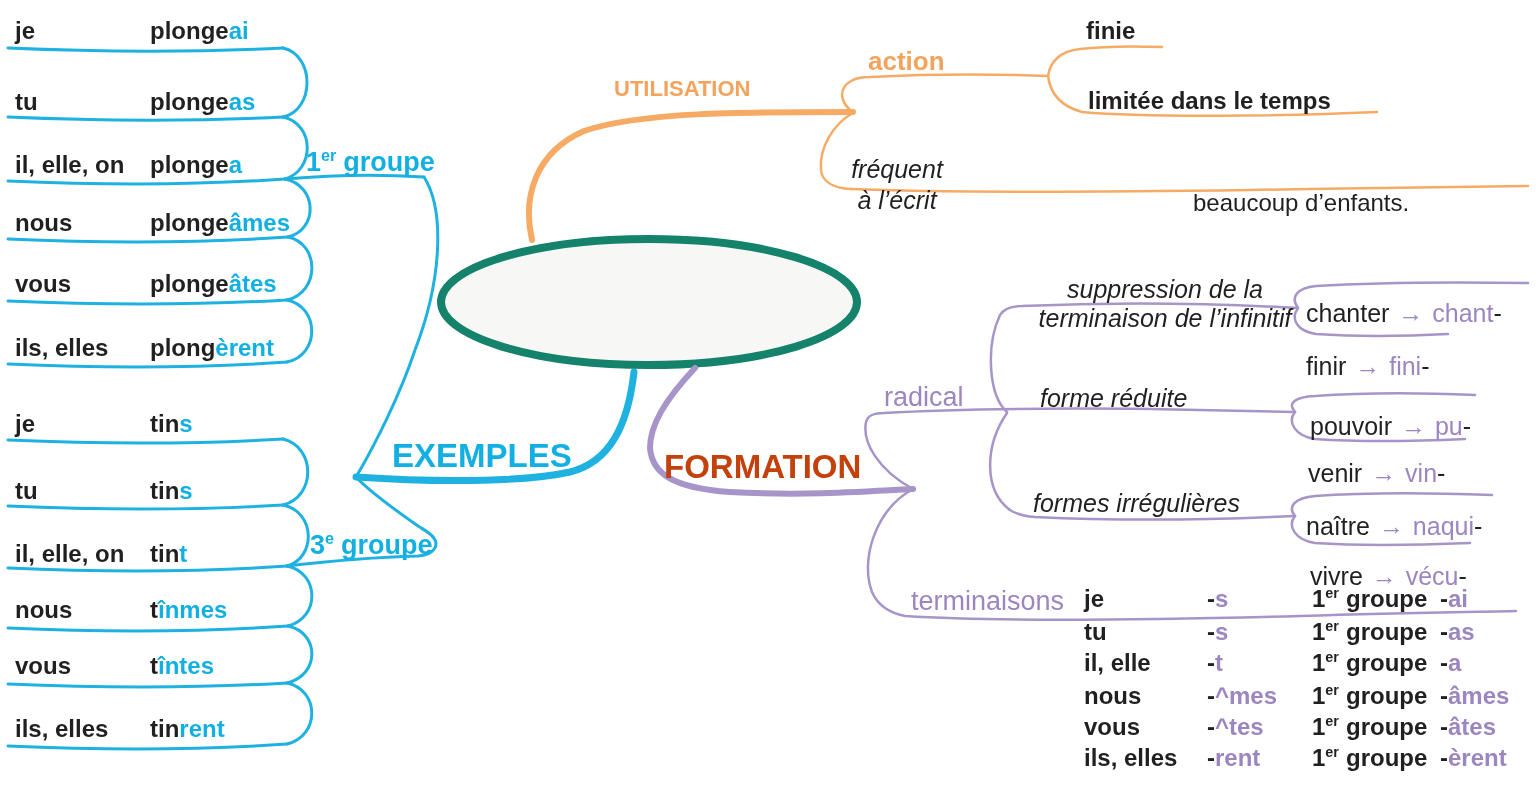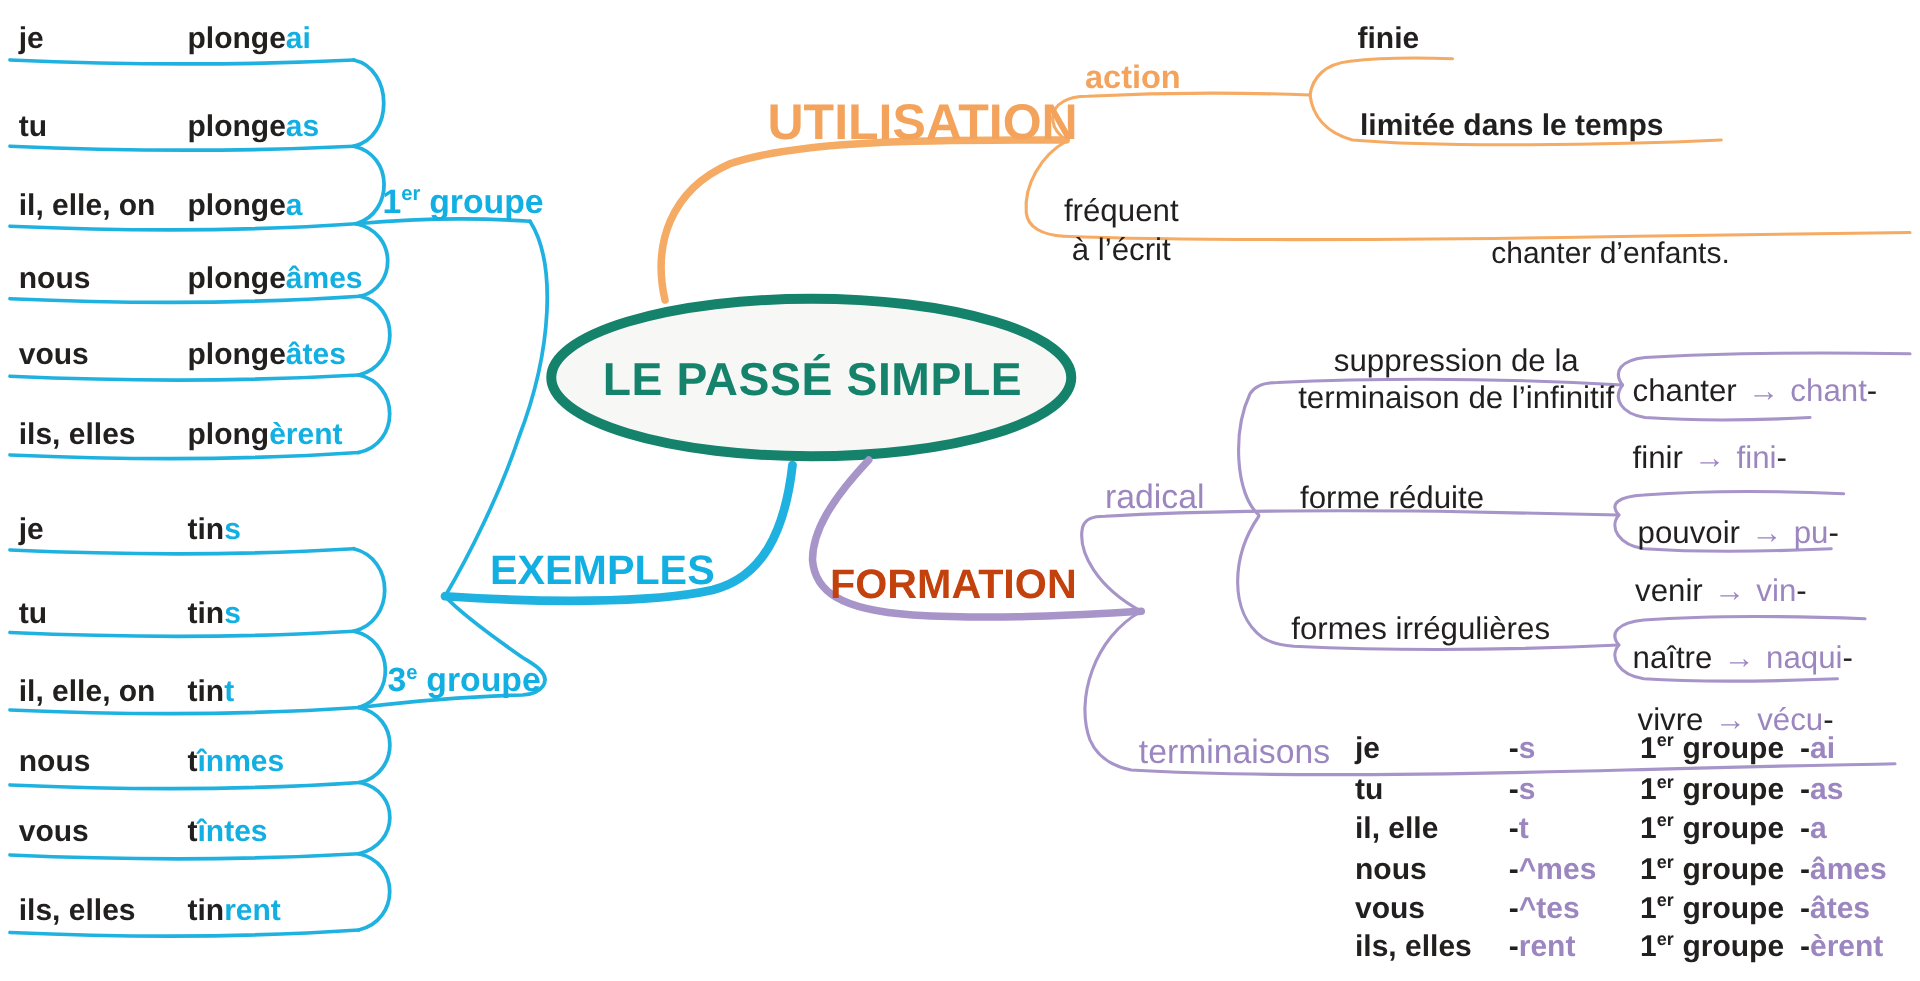--- a/index.html
+++ b/index.html
@@ -15,26 +15,26 @@
   .conj-row .verb{position:absolute;left:135px;top:0;}
   .cyan{color:#12b0e2;}
   .group-label{position:absolute;color:#12b0e2;font-size:27px;font-weight:600;}
   .group-label sup{font-size:0.6em;}
   .group-label .gw{margin-left:7px;}
   
   .center-title{position:absolute;left:440px;top:283px;width:420px;text-align:center;
     font-size:37px;font-weight:800;color:#15836b;letter-spacing:0.5px;}
   .branch{font-weight:800;}
   .exemples-label{left:392px;top:437px;font-size:33px;color:#12b0e2;}
-  .utilisation-label{left:614px;top:76px;font-size:40px;color:#f3a35c;}
+  .utilisation-label{left:614px;top:76px;font-size:22px;color:#f3a35c;}
   .formation-label{left:664px;top:448px;font-size:33px;color:#c2410c;}
   
   .orange-sub{color:#f3a35c;font-size:26px;font-weight:600;}
   .bold-black{font-size:24px;font-weight:bold;text-align:center;}
-  .ital{font-size:25px;}
+  .ital{font-style:italic;font-size:25px;}
   .center2{text-align:center;white-space:normal;}
   .sentence{font-size:24px;line-height:31px;white-space:normal;}
   
   .purple-sub{color:#9c86c0;font-size:27px;}
   .purple{color:#9c86c0;}
   .ex-pair{position:absolute;font-size:25px;margin-top:48px;}
   .ex-pair .arrow{padding:0 2px;}
   
   .term-row{position:absolute;left:1084px;width:452px;height:30px;font-size:24px;font-weight:bold;}
   .term-row .t-pro{position:absolute;left:0;}
@@ -120,23 +120,20 @@
 
         <path d="M1295,412 C1287,403 1295,397 1315,396 C1370,392 1430,393 1475,395"></path>
         <path d="M1295,412 C1287,422 1295,436 1315,439 C1360,442 1420,441 1465,439"></path>
 
         <path d="M1295,516 C1287,506 1295,498 1315,496 C1370,492 1440,493 1492,495"></path>
         <path d="M1295,516 C1287,526 1295,540 1315,543 C1360,546 1420,545 1470,543"></path>
       </g>
     </g>
   </svg>
 
-  <div class="center-title">
-    <span>LE PASSÉ SIMPLE</span>
-  </div>
 
   <div class="abs branch exemples-label">
     <span>EXEMPLES</span>
   </div>
   <div class="abs branch utilisation-label">
     <span>UTILISATION</span>
   </div>
   <div class="abs branch formation-label">
     <span>FORMATION</span>
   </div>
@@ -207,21 +204,21 @@
   </div>
   <div class="abs bold-black" style="left:1088px;top:87px">
     <span>limitée dans le temps</span>
   </div>
   <div class="abs ital center2" style="left:838px;top:154px;width:118px;line-height:31px">
     <span>fréquent</span><br>
     <span>à l’écrit</span>
   </div>
   <div class="abs sentence" style="left:1193px;top:156px;width:345px">
     <br>
-    <span>chanter d’enfants.</span>
+    <span>beaucoup d’enfants.</span>
   </div>
 
   <div class="abs purple-sub" style="left:884px;top:382px">
     <span>radical</span>
   </div>
   <div class="abs ital center2" style="left:1032px;top:275px;width:266px;line-height:29px">
     <span>suppression de la</span><br>
     <span>terminaison de l’infinitif</span>
   </div>
   <div class="abs ital" style="left:1040px;top:384px">

